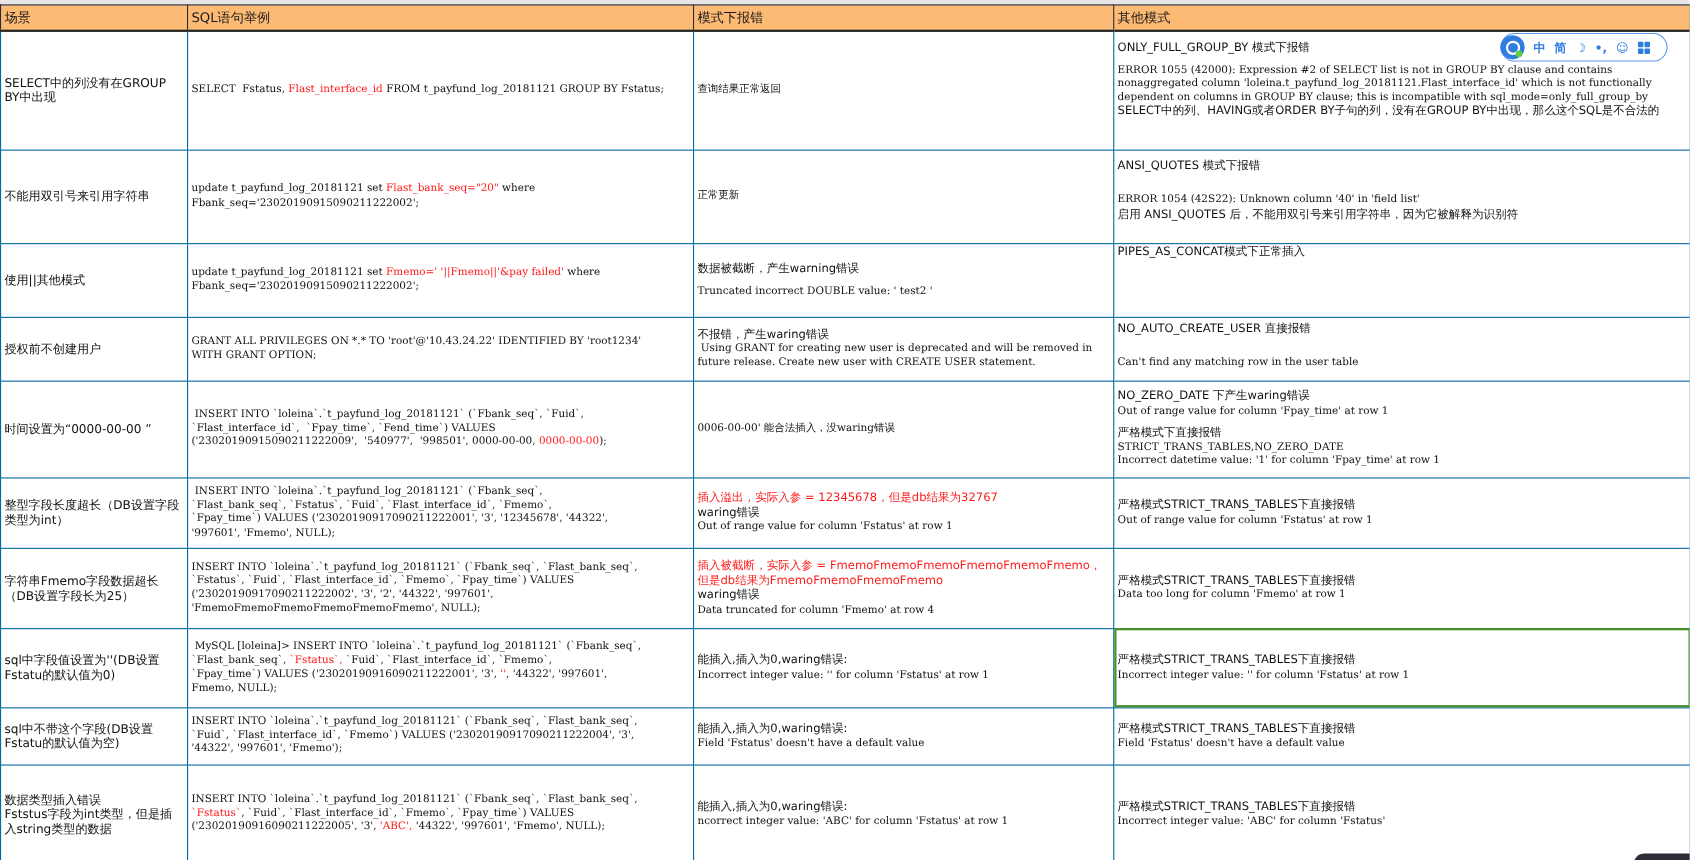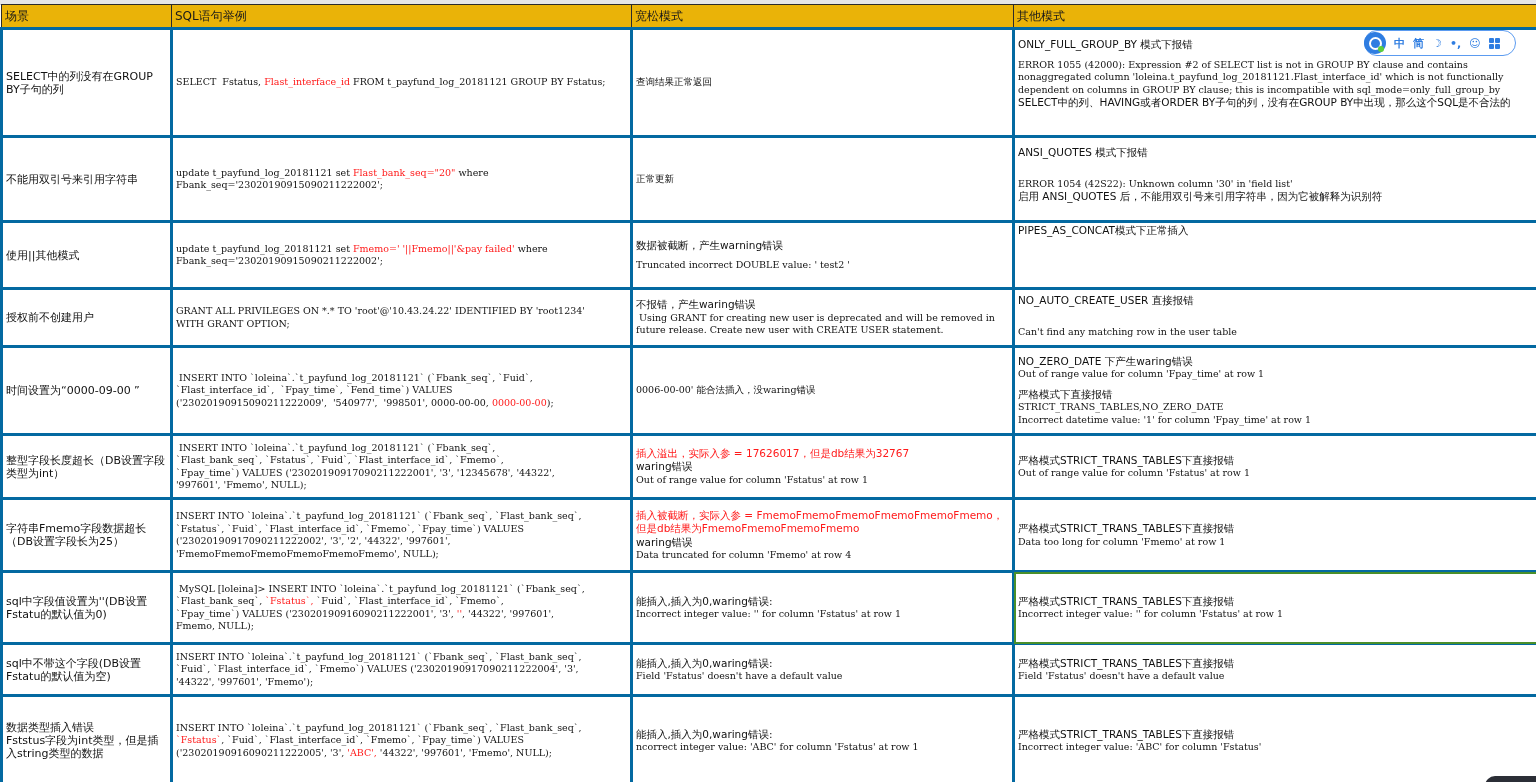--- a/index.html
+++ b/index.html
@@ -14,27 +14,27 @@
     }
     table.sheet {
       position: absolute; left: 0; top: 4px;
       border-collapse: collapse; table-layout: fixed; width: 1536px;
     }
     table.sheet col.c1 { width: 170px; }
     table.sheet col.c2 { width: 460px; }
     table.sheet col.c3 { width: 382px; }
     table.sheet col.c4 { width: 524px; }
     th {
-      background: #eab308; color: #1a1a1a; font-weight: normal;
+      background: #fdba74; color: #1a1a1a; font-weight: normal;
       text-align: left; font-size: 12px; height: 22px; padding: 0 3px;
       border: 1px solid #2b2b2b; border-bottom: 2px solid #222;
       font-family: "DejaVu Sans", sans-serif;
     }
     td {
-      border: 3px solid #0369a1; vertical-align: middle; padding: 1px 3px;
+      border: 1px solid #0369a1; vertical-align: middle; padding: 1px 3px;
       font-size: 10px; line-height: 12.5px; white-space: pre-wrap;
       word-break: break-word; overflow: hidden;
     }
     td.scene { font-family: "DejaVu Sans", sans-serif; font-size: 11px; line-height: 13px; }
     td.sql, td.loose, td.other { font-family: "DejaVu Serif", "Liberation Serif", serif; font-size: 9.5px; }
     .red { color: #ff1a1a; margin-top: 12px; }
     .cn { font-family: "DejaVu Sans", sans-serif; font-size: 10.5px; }
     .gap { display: block; height: 7px; }
     .biggap { display: block; height: 18px; }
     td.selected { outline: 2px solid #4a8f2a; outline-offset: -2px; }
@@ -75,38 +75,38 @@
   <colgroup>
       <col class="c1">
       <col class="c2">
       <col class="c3">
       <col class="c4">
     </colgroup>
   <tbody>
       <tr>
     <th>场景</th>
     <th>SQL语句举例</th>
-    <th>宽松模式</th>
+    <th>模式下报错</th>
     <th>其他模式</th>
   </tr>
 
   <tr style="height:108px">
-    <td class="scene">SELECT中的列没有在GROUP BY子句的列</td>
+    <td class="scene">SELECT中的列没有在GROUP BY中出现</td>
     <td class="sql"><span>SELECT  Fstatus, </span><span class="red">Flast_interface_id</span><span> FROM t_payfund_log_20181121 GROUP BY Fstatus;</span></td>
     <td class="loose cn">查询结果正常返回</td>
     <td class="other" style="vertical-align:top;padding-top:8px"><span class="cn">ONLY_FULL_GROUP_BY 模式下报错</span><span class="gap"></span><span>ERROR 1055 (42000): Expression #2 of SELECT list is not in GROUP BY clause and contains nonaggregated column 'loleina.t_payfund_log_20181121.Flast_interface_id' which is not functionally dependent on columns in GROUP BY clause; this is incompatible with sql_mode=only_full_group_by</span>
 <span class="cn">SELECT中的列、HAVING或者ORDER BY子句的列，没有在GROUP BY中出现，那么这个SQL是不合法的</span></td>
   </tr>
 
   <tr style="height:85px">
     <td class="scene">不能用双引号来引用字符串</td>
     <td class="sql"><span>update t_payfund_log_20181121 set </span><span class="red">Flast_bank_seq="20"</span><span> where
 Fbank_seq='23020190915090211222002';</span></td>
     <td class="loose cn">正常更新</td>
-    <td class="other" style="vertical-align:top;padding-top:8px"><span class="cn">ANSI_QUOTES 模式下报错</span><span class="biggap"></span><span>ERROR 1054 (42S22): Unknown column '30' in 'field list'</span>
+    <td class="other" style="vertical-align:top;padding-top:8px"><span class="cn">ANSI_QUOTES 模式下报错</span><span class="biggap"></span><span>ERROR 1054 (42S22): Unknown column '40' in 'field list'</span>
 <span class="cn">启用 ANSI_QUOTES 后，不能用双引号来引用字符串，因为它被解释为识别符</span></td>
   </tr>
 
   <tr style="height:67px">
     <td class="scene">使用||其他模式</td>
     <td class="sql"><span>update t_payfund_log_20181121 set </span><span class="red">Fmemo=' '||Fmemo||'&amp;pay failed'</span><span> where
 Fbank_seq='23020190915090211222002';</span></td>
     <td class="loose"><span class="cn">数据被截断，产生warning错误</span><span class="gap"></span><span>Truncated incorrect DOUBLE value: ' test2 '</span></td>
     <td class="other" style="vertical-align:top;"><span class="cn">PIPES_AS_CONCAT模式下正常插入</span></td>
   </tr>
@@ -114,38 +114,38 @@
   <tr style="height:58px">
     <td class="scene">授权前不创建用户</td>
     <td class="sql">GRANT ALL PRIVILEGES ON *.* TO 'root'@'10.43.24.22' IDENTIFIED BY 'root1234'
 WITH GRANT OPTION;</td>
     <td class="loose"><span class="cn">不报错，产生waring错误</span>
 <span> Using GRANT for creating new user is deprecated and will be removed in future release. Create new user with CREATE USER statement.</span></td>
     <td class="other" style="vertical-align:top;padding-top:4px"><span class="cn">NO_AUTO_CREATE_USER 直接报错</span><span class="biggap"></span><span>Can't find any matching row in the user table</span></td>
   </tr>
 
   <tr style="height:88px">
-    <td class="scene">时间设置为“0000-09-00 ”</td>
+    <td class="scene">时间设置为“0000-00-00 ”</td>
     <td class="sql"><span> INSERT INTO `loleina`.`t_payfund_log_20181121` (`Fbank_seq`, `Fuid`,
 `Flast_interface_id`,  `Fpay_time`, `Fend_time`) VALUES
 ('23020190915090211222009',  '540977',  '998501', 0000-00-00, </span><span class="red">0000-00-00</span><span>);</span></td>
     <td class="loose cn">0006-00-00' 能合法插入，没waring错误</td>
     <td class="other"><span class="cn">NO_ZERO_DATE 下产生waring错误</span>
 <span>Out of range value for column 'Fpay_time' at row 1</span><span class="gap"></span><span class="cn">严格模式下直接报错</span>
 <span>STRICT_TRANS_TABLES,NO_ZERO_DATE</span>
 <span>Incorrect datetime value: '1' for column 'Fpay_time' at row 1</span></td>
   </tr>
 
   <tr style="height:64px">
     <td class="scene">整型字段长度超长（DB设置字段类型为int）</td>
     <td class="sql"> INSERT INTO `loleina`.`t_payfund_log_20181121` (`Fbank_seq`,
 `Flast_bank_seq`, `Fstatus`, `Fuid`, `Flast_interface_id`, `Fmemo`,
 `Fpay_time`) VALUES ('23020190917090211222001', '3', '12345678', '44322',
 '997601', 'Fmemo', NULL);</td>
-    <td class="loose"><span class="cn red">插入溢出，实际入参 = 17626017，但是db结果为32767</span>
+    <td class="loose"><span class="cn red">插入溢出，实际入参 = 12345678，但是db结果为32767</span>
 <span class="cn">waring错误</span>
 <span>Out of range value for column 'Fstatus' at row 1</span></td>
     <td class="other"><span class="cn">严格模式STRICT_TRANS_TABLES下直接报错</span>
 <span>Out of range value for column 'Fstatus' at row 1</span></td>
   </tr>
 
   <tr style="height:73px">
     <td class="scene">字符串Fmemo字段数据超长（DB设置字段长为25）</td>
     <td class="sql">INSERT INTO `loleina`.`t_payfund_log_20181121` (`Fbank_seq`, `Flast_bank_seq`,
 `Fstatus`, `Fuid`, `Flast_interface_id`, `Fmemo`, `Fpay_time`) VALUES

